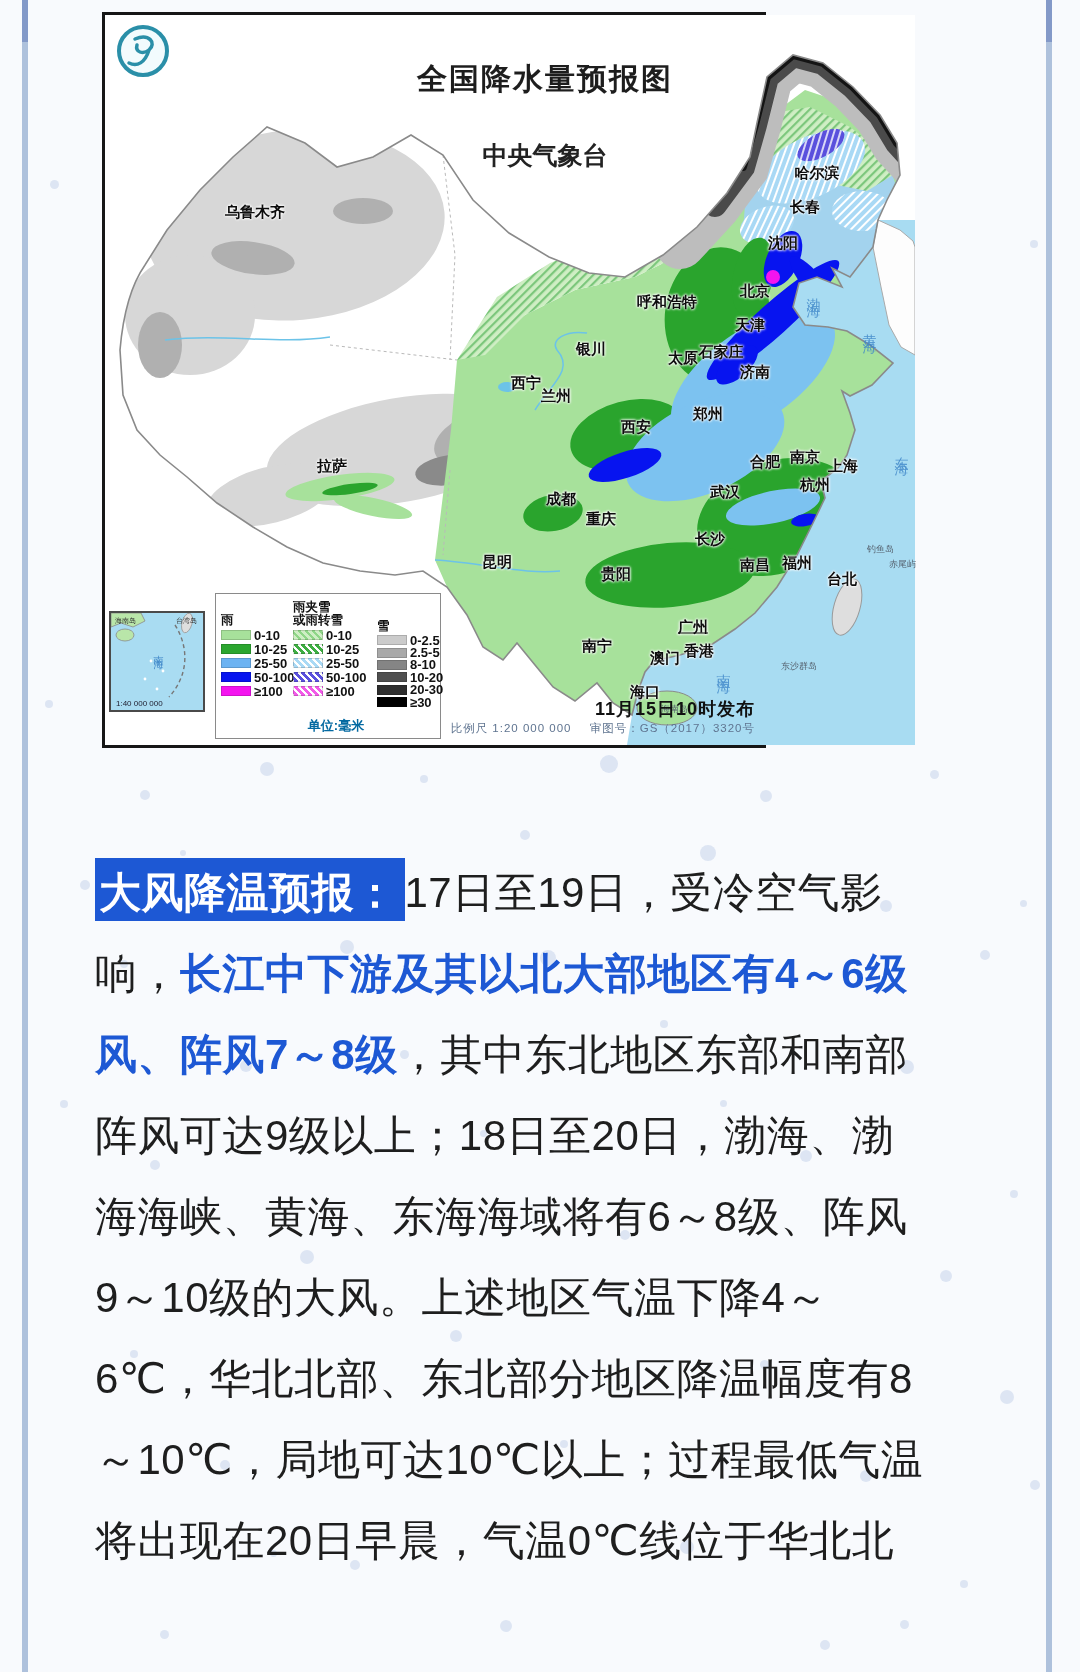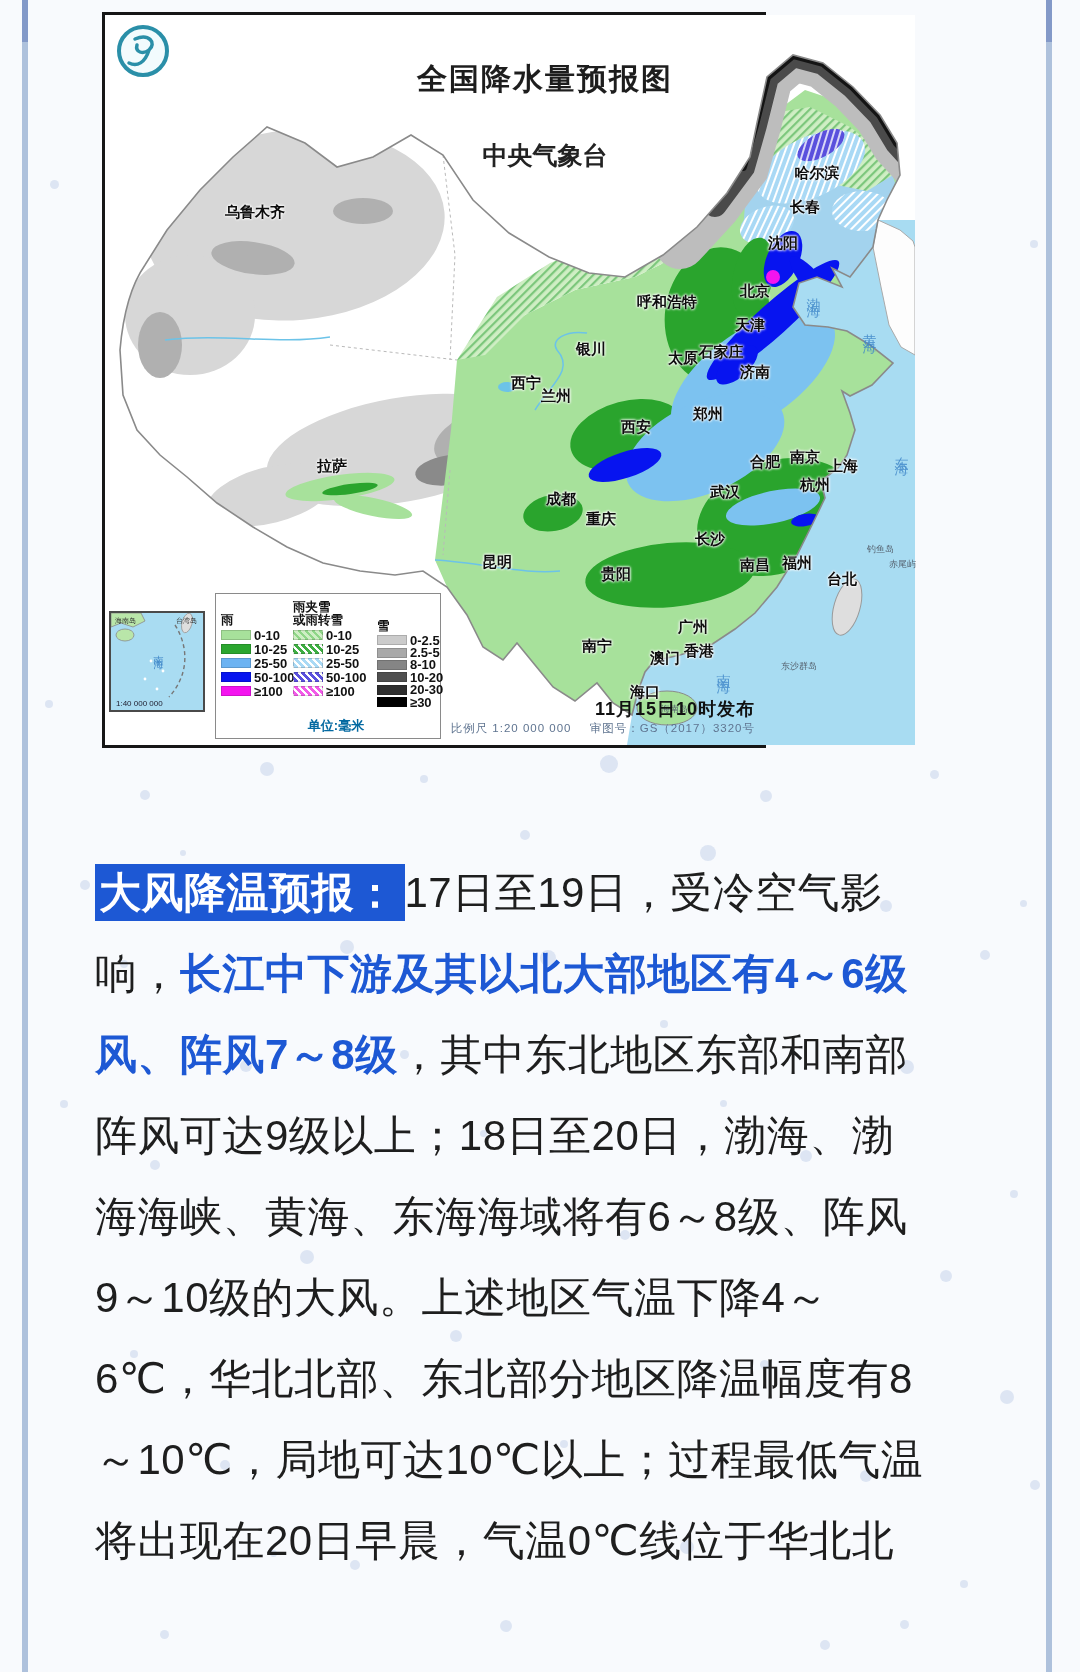--- a/index.html
+++ b/index.html
@@ -55,21 +55,21 @@
   .inset .i-hn { position:absolute; left:4px; top:3px; font-size:7px; color:#333;}
   .inset .i-sea { position:absolute; left:40px; top:34px; writing-mode:vertical-rl;
                   font-size:10px; color:#3f87c9; letter-spacing:4px;}
   .inset .i-scale { position:absolute; left:5px; bottom:2px; font-size:8px; color:#223;}
 
   
   .article { position:absolute; left:95px; top:852px; width:824px; z-index:2;
              font-size:42px; line-height:81px; color:#1e1e1e; font-weight:500;
              letter-spacing:0.5px; }
   .tline { white-space:nowrap; }
-  .seg-highlight { background:var(--accent); color:#fff; font-weight:700; padding:5px 8px 5px 4px; }
+  .seg-highlight { background:var(--accent); color:#fff; font-weight:700; padding:11px 8px 5px 4px; }
   .seg-blue { color:var(--accent); font-weight:700; }
 </style>
 </head>
 <body>
 
 <div class="page">
   <div id="dots">
       <div class="dot" style="left: 140px; top: 790px; width: 10px; height: 10px;"></div>
       <div class="dot" style="left: 260px; top: 762px; width: 14px; height: 14px;"></div>
       <div class="dot" style="left: 420px; top: 775px; width: 8px; height: 8px;"></div>
@@ -248,21 +248,21 @@
         <div class="city" style="left: 456px; top: 484px;">成都</div>
         <div class="city" style="left: 496px; top: 504px;">重庆</div>
         <div class="city" style="left: 650px; top: 511px; margin-top: 39px;">南昌</div>
         <div class="city" style="left: 605px; top: 524px;">长沙</div>
         <div class="city" style="left: 511px; top: 559px;">贵阳</div>
         <div class="city" style="left: 392px; top: 547px;">昆明</div>
         <div class="city" style="left: 227px; top: 451px;">拉萨</div>
         <div class="city" style="left: 692px; top: 548px;">福州</div>
         <div class="city" style="left: 737px; top: 564px;">台北</div>
         <div class="city" style="left: 492px; top: 631px;">南宁</div>
-        <div class="city" style="left: 588px; top: 612px;">广州</div>
+        <div class="city" style="left: 588px; top: 612px; text-decoration: underline;">广州</div>
         <div class="city" style="left: 560px; top: 643px;">澳门</div>
         <div class="city" style="left: 594px; top: 636px;">香港</div>
         <div class="city" style="left: 540px; top: 677px;">海口</div>
       </div>
     <div id="sea-labels">
         <div class="sea-label" style="left: 700px; top: 272px;">渤海</div>
         <div class="sea-label" style="left: 756px; top: 308px;">黄海</div>
         <div class="sea-label" style="left: 788px; top: 430px;">东海</div>
         <div class="sea-label" style="left: 610px; top: 648px;">南海</div>
       </div>

